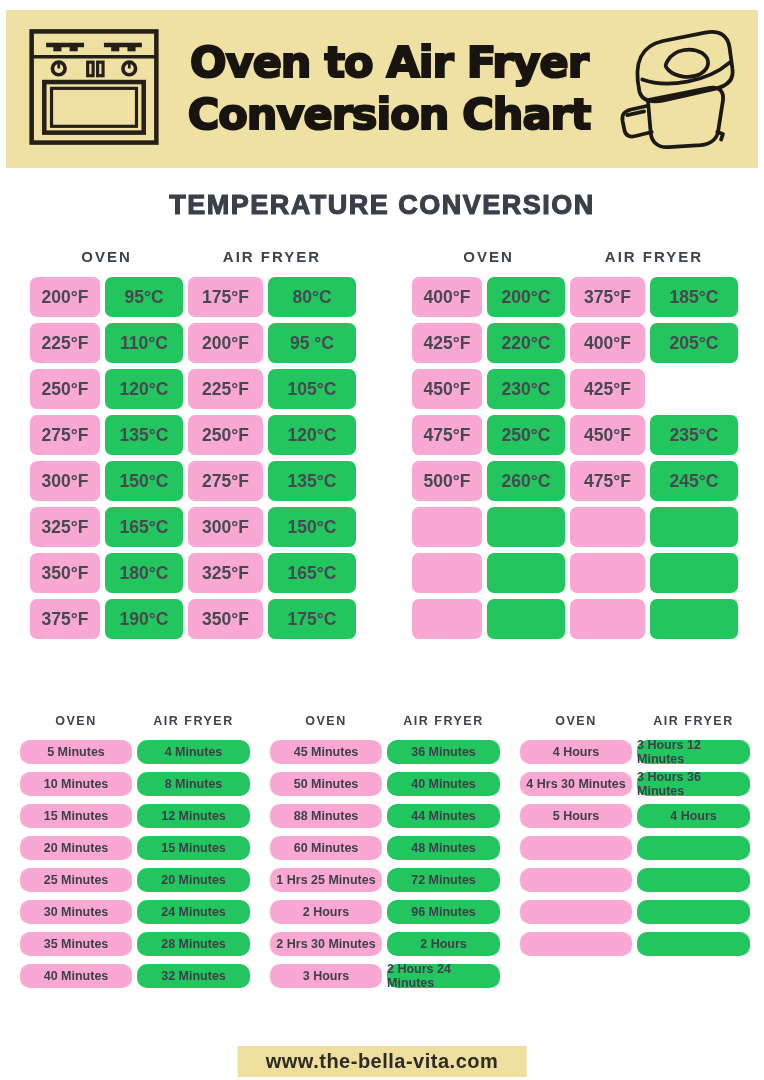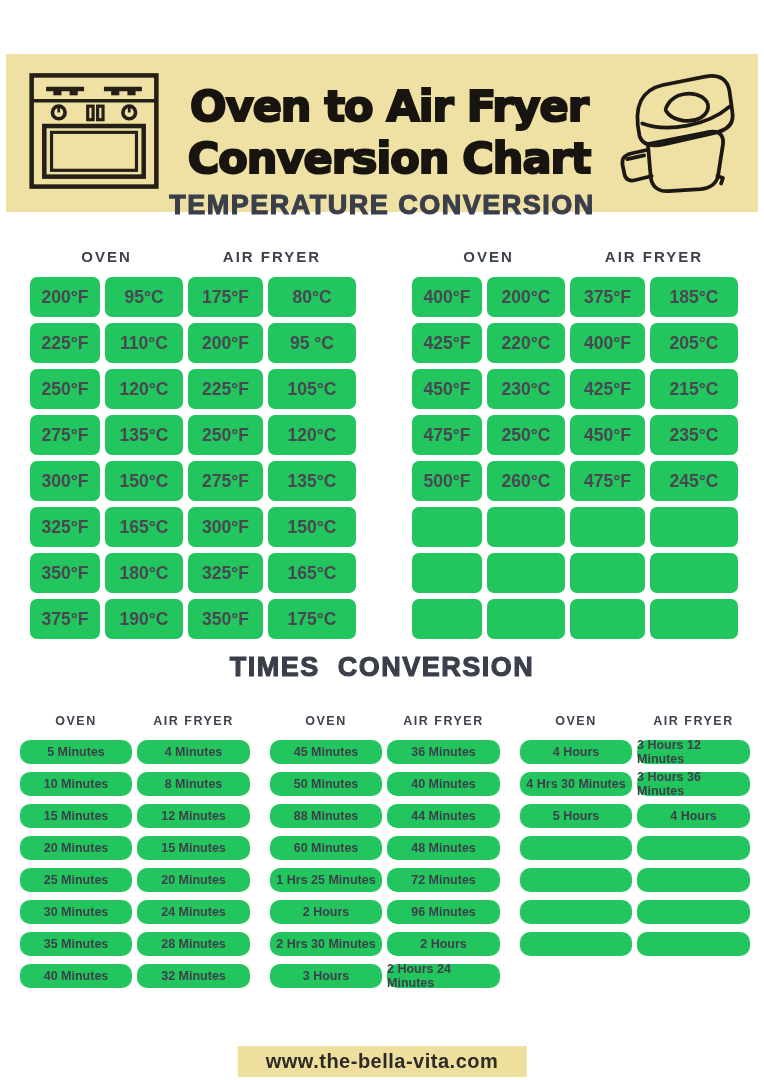--- a/index.html
+++ b/index.html
@@ -5,21 +5,21 @@
   html,body { margin:0; padding:0; background:#ffffff; }
   .page {
     position:relative; width:764px; height:1080px; background:#ffffff;
     font-family:"Liberation Sans", sans-serif; overflow:hidden;
   }
 
   
   .banner {
     position:absolute; left:6px; right:6px; top:10px; height:158px;
     background:#efe0a3; display:flex; align-items:center;
-    justify-content:space-between; padding:0 20px; box-sizing:border-box;margin-top:44px;
+    justify-content:space-between; padding:0 20px; box-sizing:border-box;
   }
   .title {
     text-align:center; color:#181410; font-family:"DejaVu Sans", sans-serif;
     font-weight:bold; font-size:43px; line-height:1.2; letter-spacing:-1px;
     -webkit-text-stroke:2.2px #181410; flex:1 1 auto;
   }
 
   
   .section-heading {
     position:absolute; left:0; width:100%; text-align:center;
@@ -37,21 +37,21 @@
   }
   .col-head {
     text-align:center; font-size:15px; font-weight:bold; color:#3d424d;
     letter-spacing:2px; padding-bottom:6px;
   }
   .span2 { grid-column:span 2; }
   .t-cell {
     height:40px; border-radius:7px; display:flex; align-items:center;
     justify-content:center; font-size:17.5px; font-weight:bold; color:#474850;
   }
-  .pink   { background:#22c55e; }
+  .pink   { background:#f9a8d4; }
   .yellow { background:#22c55e; }
   
   .temp-left div.t-row:first-of-type .t-cell:nth-child(1) { background:transparent; }
 
   
   .times-tables { position:absolute; top:714px; left:20px; display:flex; gap:20px; }
   .times-group  { display:flex; flex-direction:column; gap:8px; }
   .tm-headrow, .tm-row {
     display:grid; grid-template-columns:112px 113px; column-gap:5px;
   }
@@ -197,21 +197,20 @@
           <div class="t-cell pink">425°F</div>
           <div class="t-cell yellow">220°C</div>
           <div class="t-cell pink">400°F</div>
           <div class="t-cell yellow">205°C</div>
         </div>
 
         <div class="t-row">
           <div class="t-cell pink">450°F</div>
           <div class="t-cell yellow">230°C</div>
           <div class="t-cell pink">425°F</div>
-          <div class="t-cell yellow">215°C</div>
         </div>
 
         <div class="t-row">
           <div class="t-cell pink">475°F</div>
           <div class="t-cell yellow">250°C</div>
           <div class="t-cell pink">450°F</div>
           <div class="t-cell yellow">235°C</div>
         </div>
 
         <div class="t-row">
@@ -237,21 +236,20 @@
 
         <div class="t-row">
           <div class="t-cell pink"></div>
           <div class="t-cell yellow"></div>
           <div class="t-cell pink"></div>
           <div class="t-cell yellow"></div>
         </div>
       </div>
   </div>
 
-  <div class="section-heading times-heading">TIMES  CONVERSION</div>
 
   <div class="times-tables">
     <div class="times-group">
       <div class="tm-headrow">
         <div class="tm-head">OVEN</div>
         <div class="tm-head">AIR FRYER</div>
       </div>
 
         <div class="tm-row">
           <div class="tm-cell pink">5 Minutes</div>

